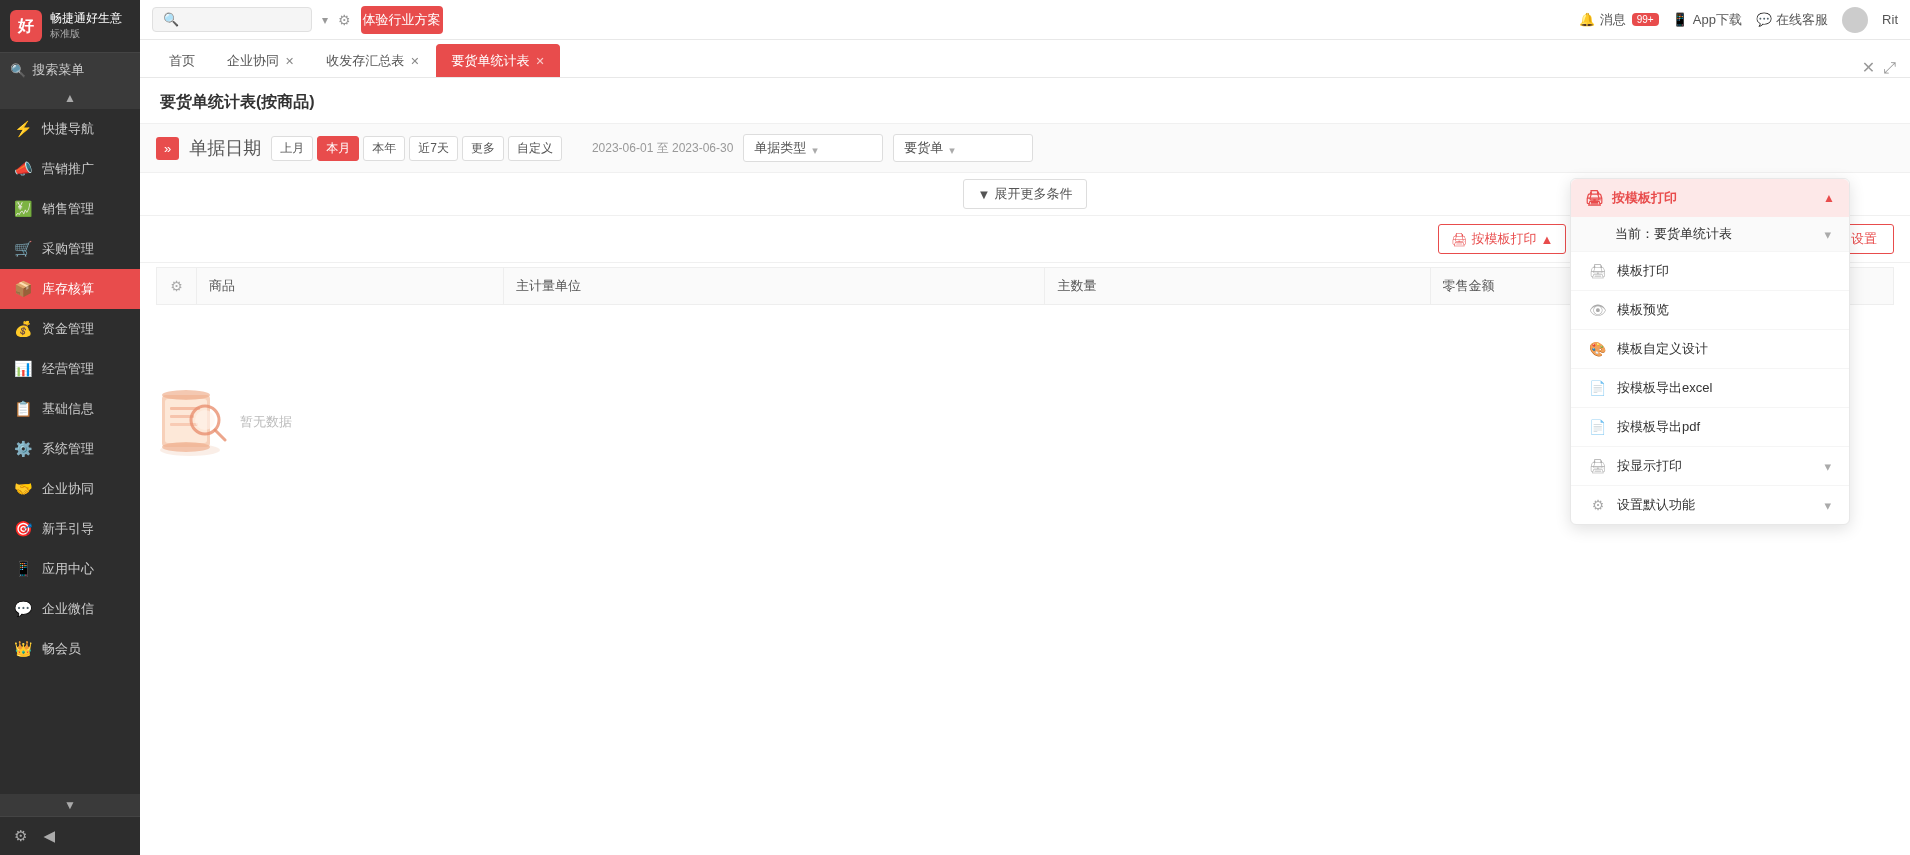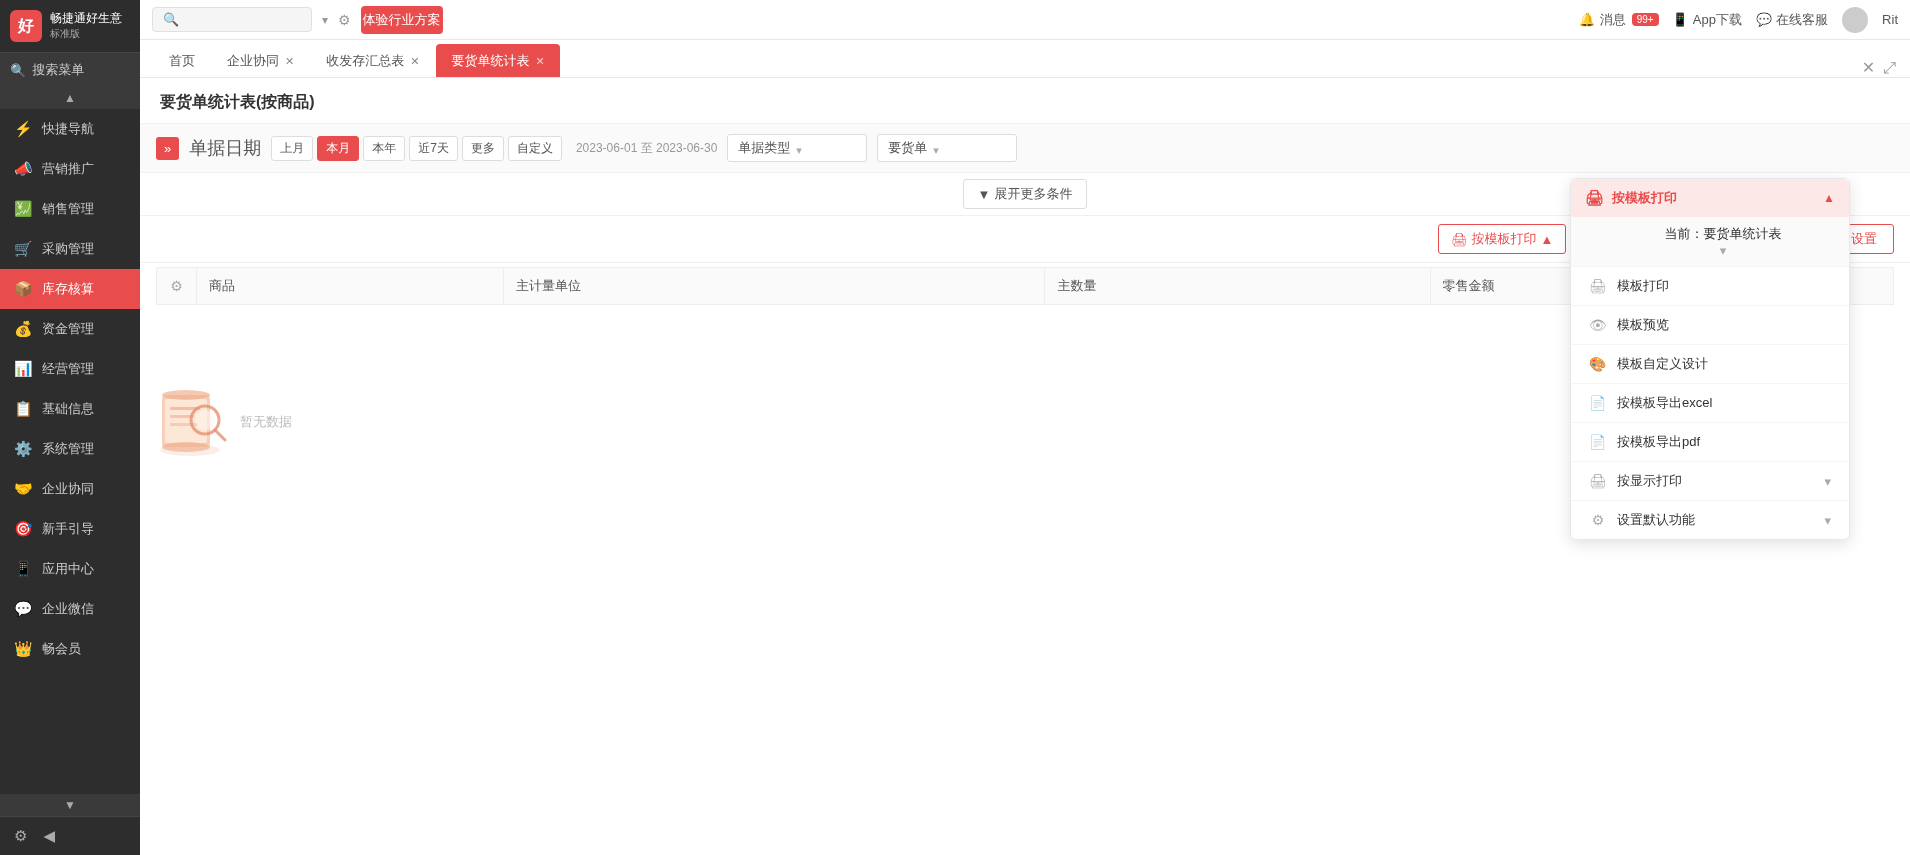--- a/index.html
+++ b/index.html
@@ -209,21 +209,21 @@
     .date-btn {
       padding: 3px 8px;
       border: 1px solid #ddd;
       background: #fff;
       border-radius: 3px;
       cursor: pointer;
       font-size: 12px;
       color: #555;
     }
     .date-btn.active { background: #e84c4c; color: white; border-color: #e84c4c; }
-    .date-range { font-size: 12px; color: #999; margin-left: 4px; }
+    .date-range { font-size: 12px; color: #999; margin-left: 20px; }
 
     .filter-select {
       display: flex; align-items: flex-end; gap: 6px;
       border: 1px solid #ddd;
       border-radius: 3px;
       padding: 4px 10px;
       background: #fff;
       cursor: pointer;
       font-size: 13px;
       color: #555;
@@ -327,21 +327,20 @@
 
     
     .dropdown-sub-item {
       display: flex; align-items: center; justify-content: space-between;
       padding: 8px 18px 8px 44px;
       cursor: pointer;
       color: #333;
       font-size: 13px;
       background: #fafafa;
       border-bottom: 1px solid #f5f5f5;
-      flex-direction: column;
     }
 
     .print-bar {
       display: flex; align-items: center; gap: 10px;
       padding: 8px 16px;
       border-bottom: 1px solid #f0f0f0;
       justify-content: flex-end;
     }
     .print-bar-btn {
       display: flex; align-items: center; gap: 4px;

